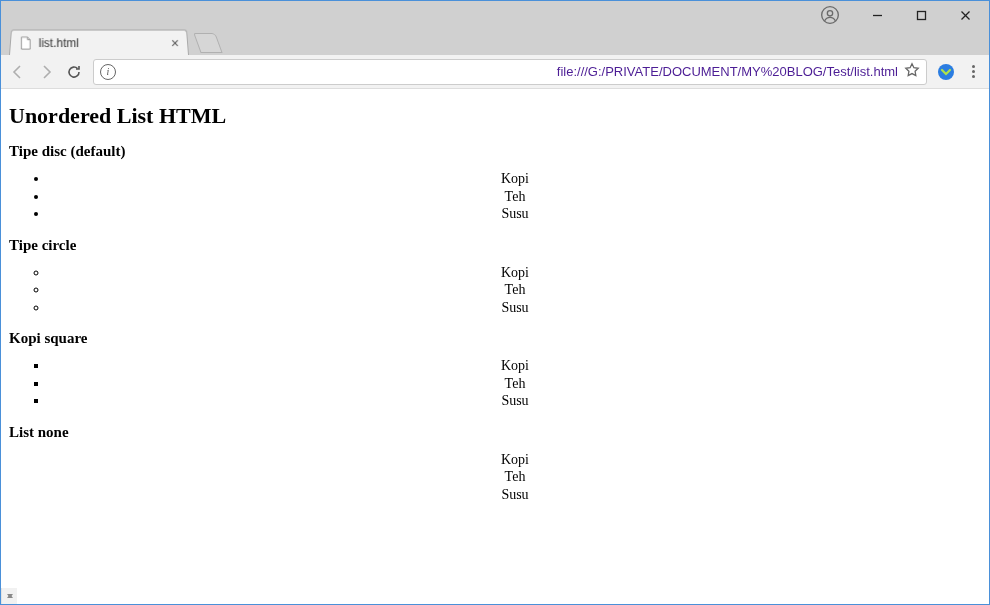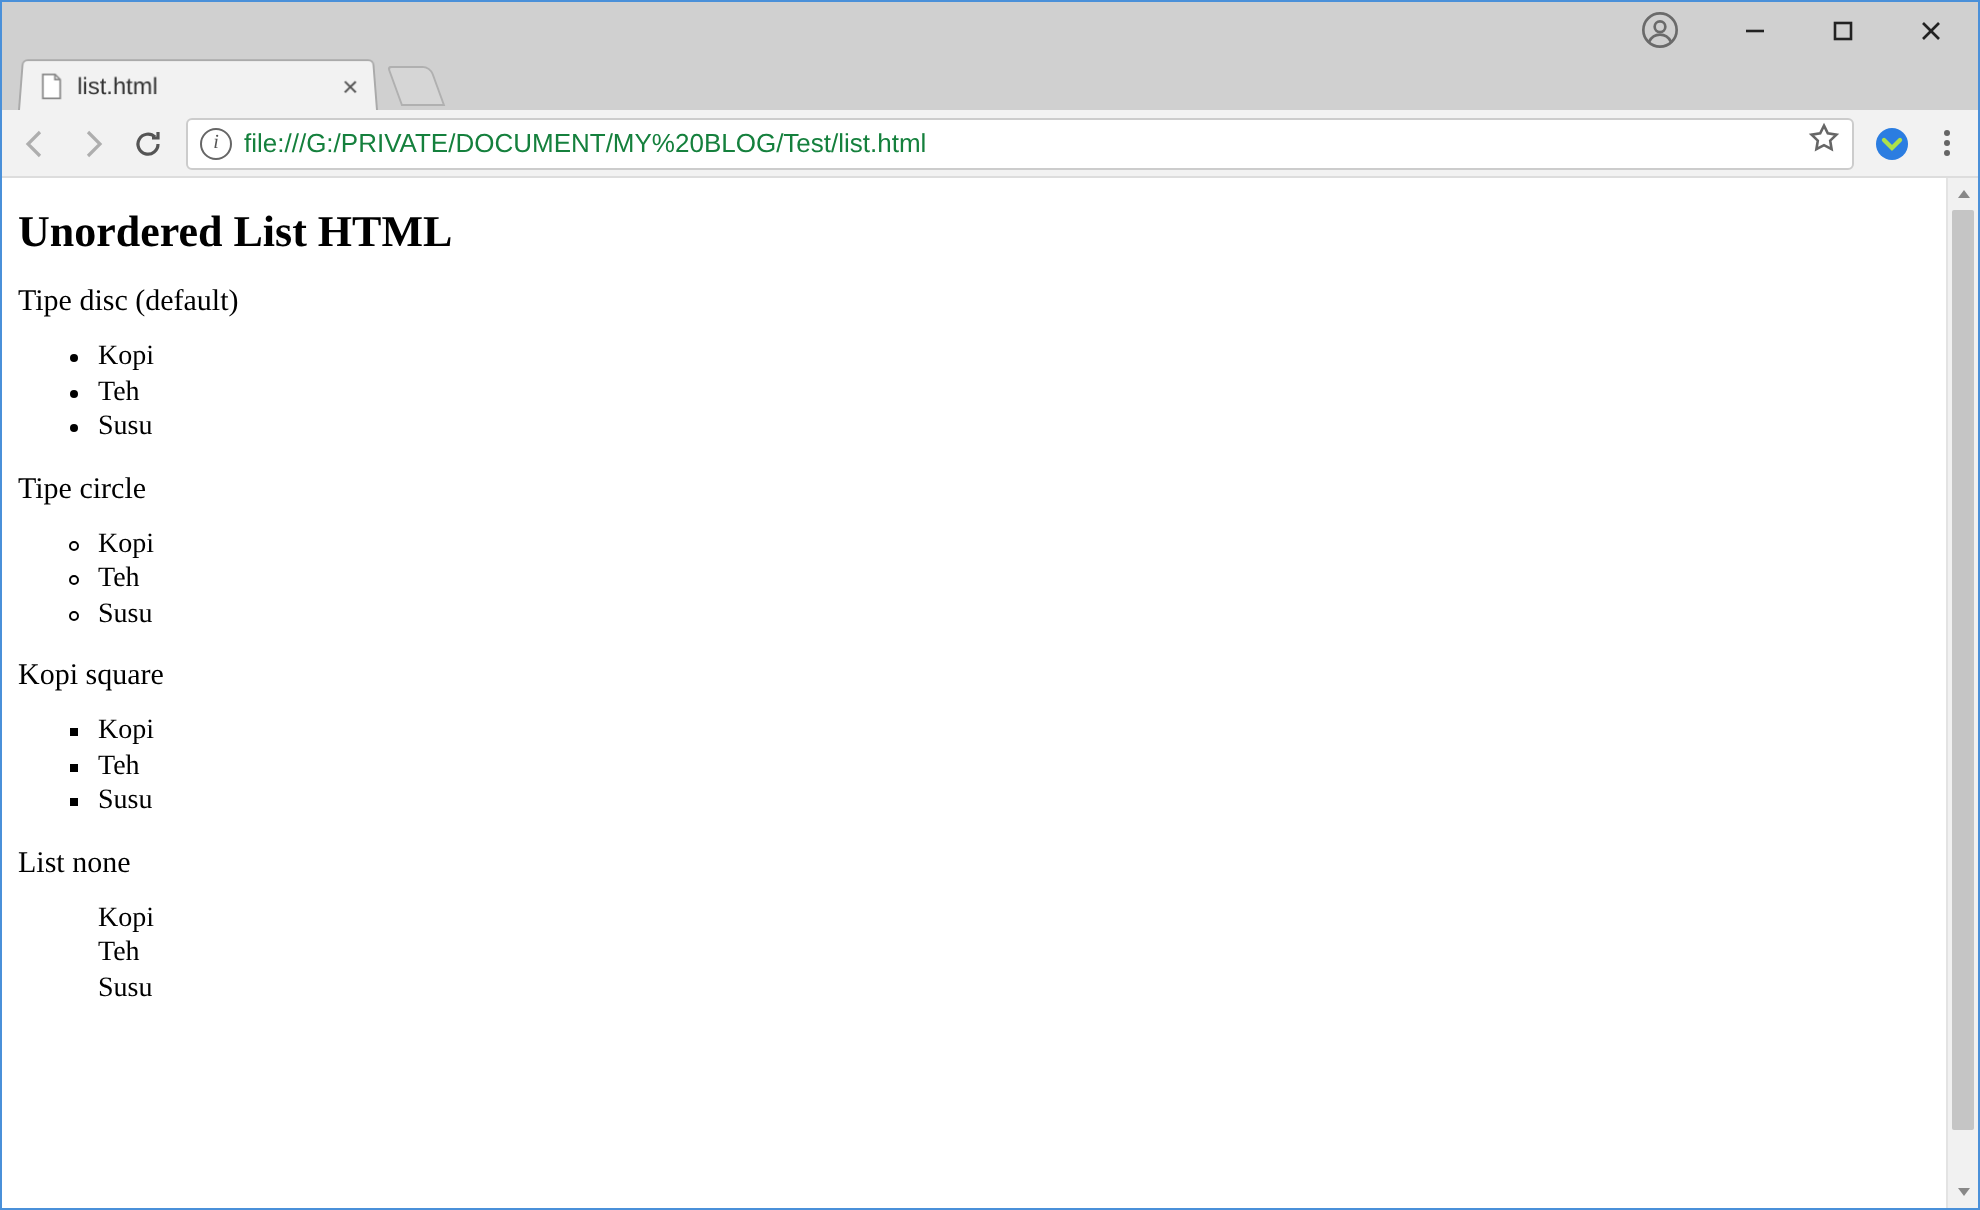--- a/index.html
+++ b/index.html
@@ -144,21 +144,22 @@
       align-items: center;
       justify-content: center;
       font-size: 10px;
       color: #555;
       font-family: serif;
       font-style: italic;
     }
     .url {
       flex: 1;
       font-size: 13px;
-      color: #15803d;
+      color: #4c1d95;
+      text-align: right;
     }
     .star-icon svg { width: 16px; height: 16px; }
     .idm-icon {
       width: 18px;
       height: 18px;
       display:flex;
       align-items:center;
       justify-content:center;
     }
     .idm-icon svg { width:18px; height:18px; }
@@ -174,46 +175,48 @@
     .menu-icon .dot {
       width: 3px;
       height: 3px;
       background: #666;
       border-radius: 50%;
     }
     
     .content-wrap {
       display: flex;
       height: calc(100% - 28px - 26px - 34px);
+      flex-direction: column;
     }
     .content {
       flex: 1;
       padding: 8px 8px 2px 8px;
       overflow: hidden;
       font-family: "Times New Roman", Times, serif;
       color: #000;
     }
     .content h2 {
       font-size: 22px;
       margin: 6px 0 12px 0;
       font-weight: bold;
     }
     .content h3 {
       font-size: 15px;
       margin: 14px 0 10px 0;
-      font-weight: normal;
+      font-weight: bold;
     }
     .content ul {
       margin: 6px 0 10px 0;
       padding-left: 40px;
       font-size: 14px;
       line-height: 1.25;
     }
     .content ul li {
       margin: 0;
+      text-align: center;
     }
     ul.disc-style { list-style-type: disc; }
     ul.circle-style { list-style-type: circle; }
     ul.square-style { list-style-type: square; }
     ul.none-style { list-style-type: none; }
     .scrollbar {
       width: 16px;
       background: #f1f1f1;
       position: relative;
       border-left: 1px solid #e3e3e3;

